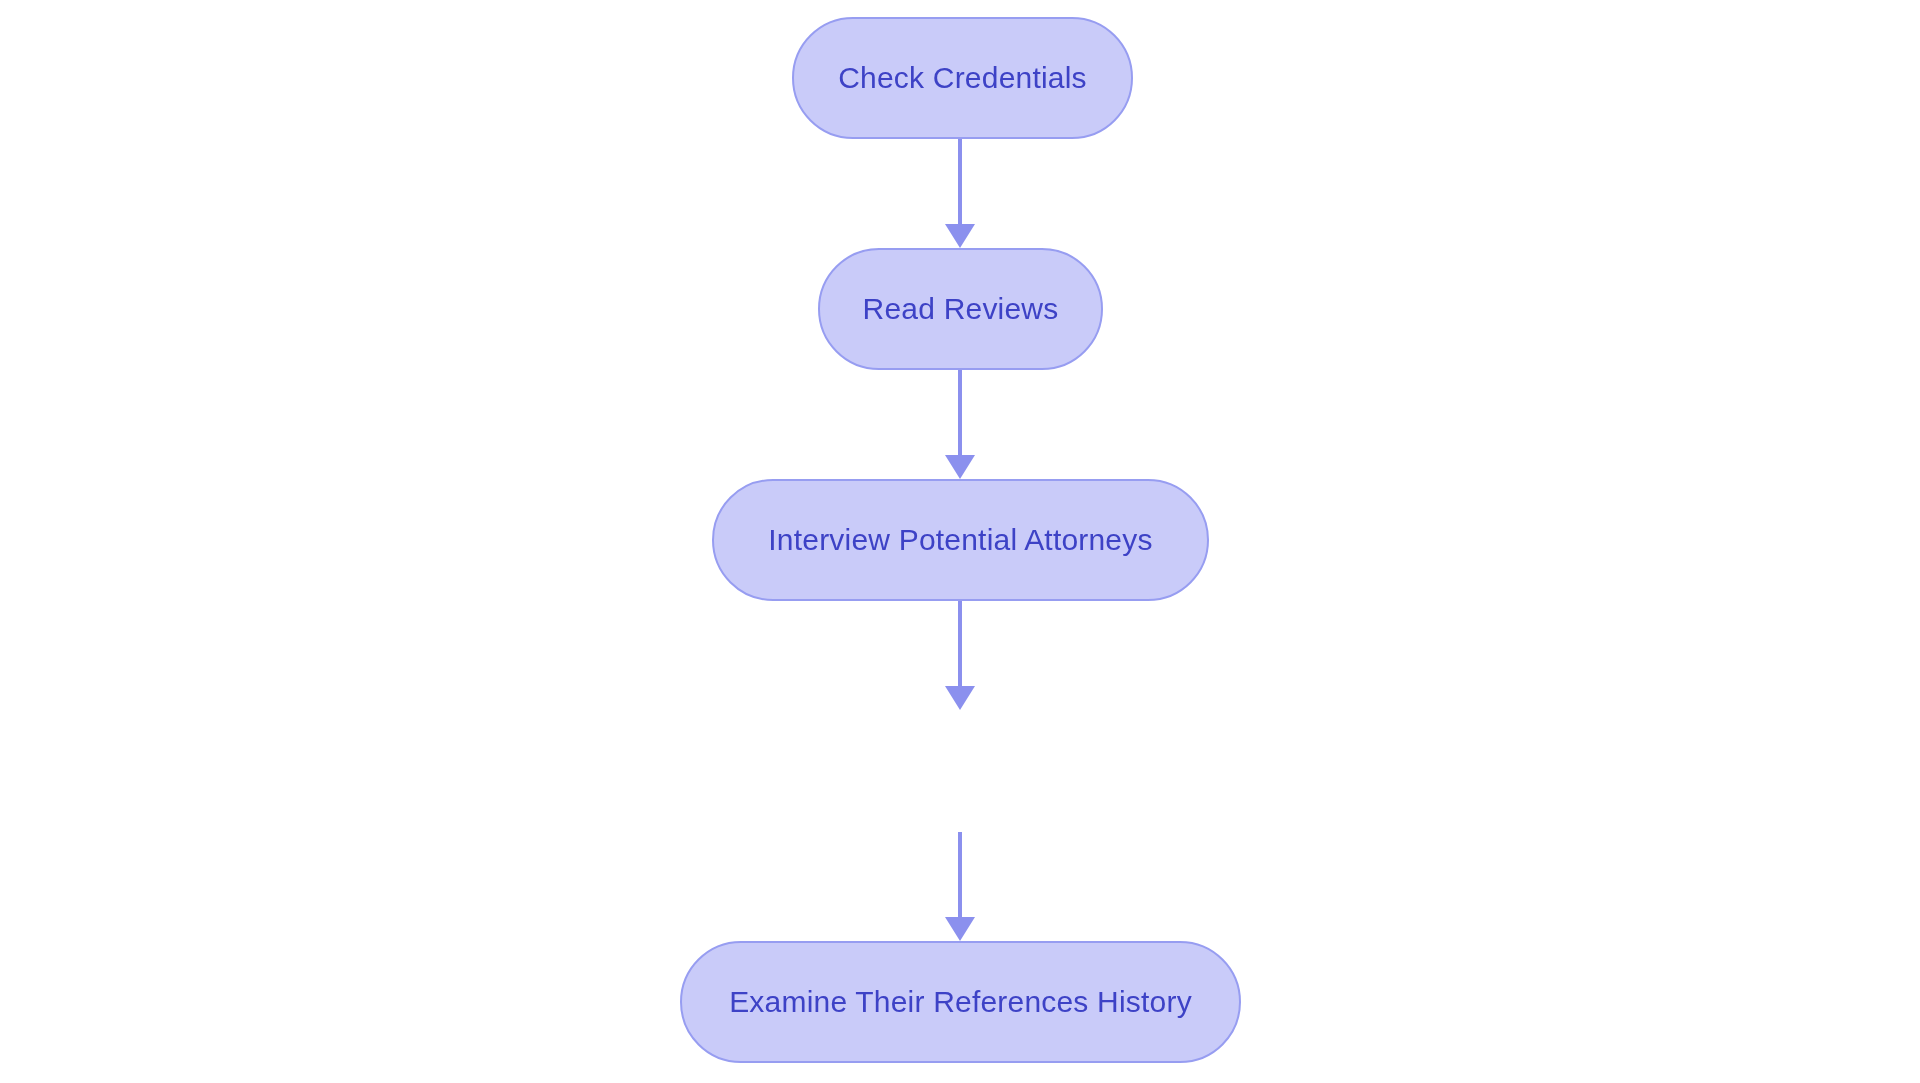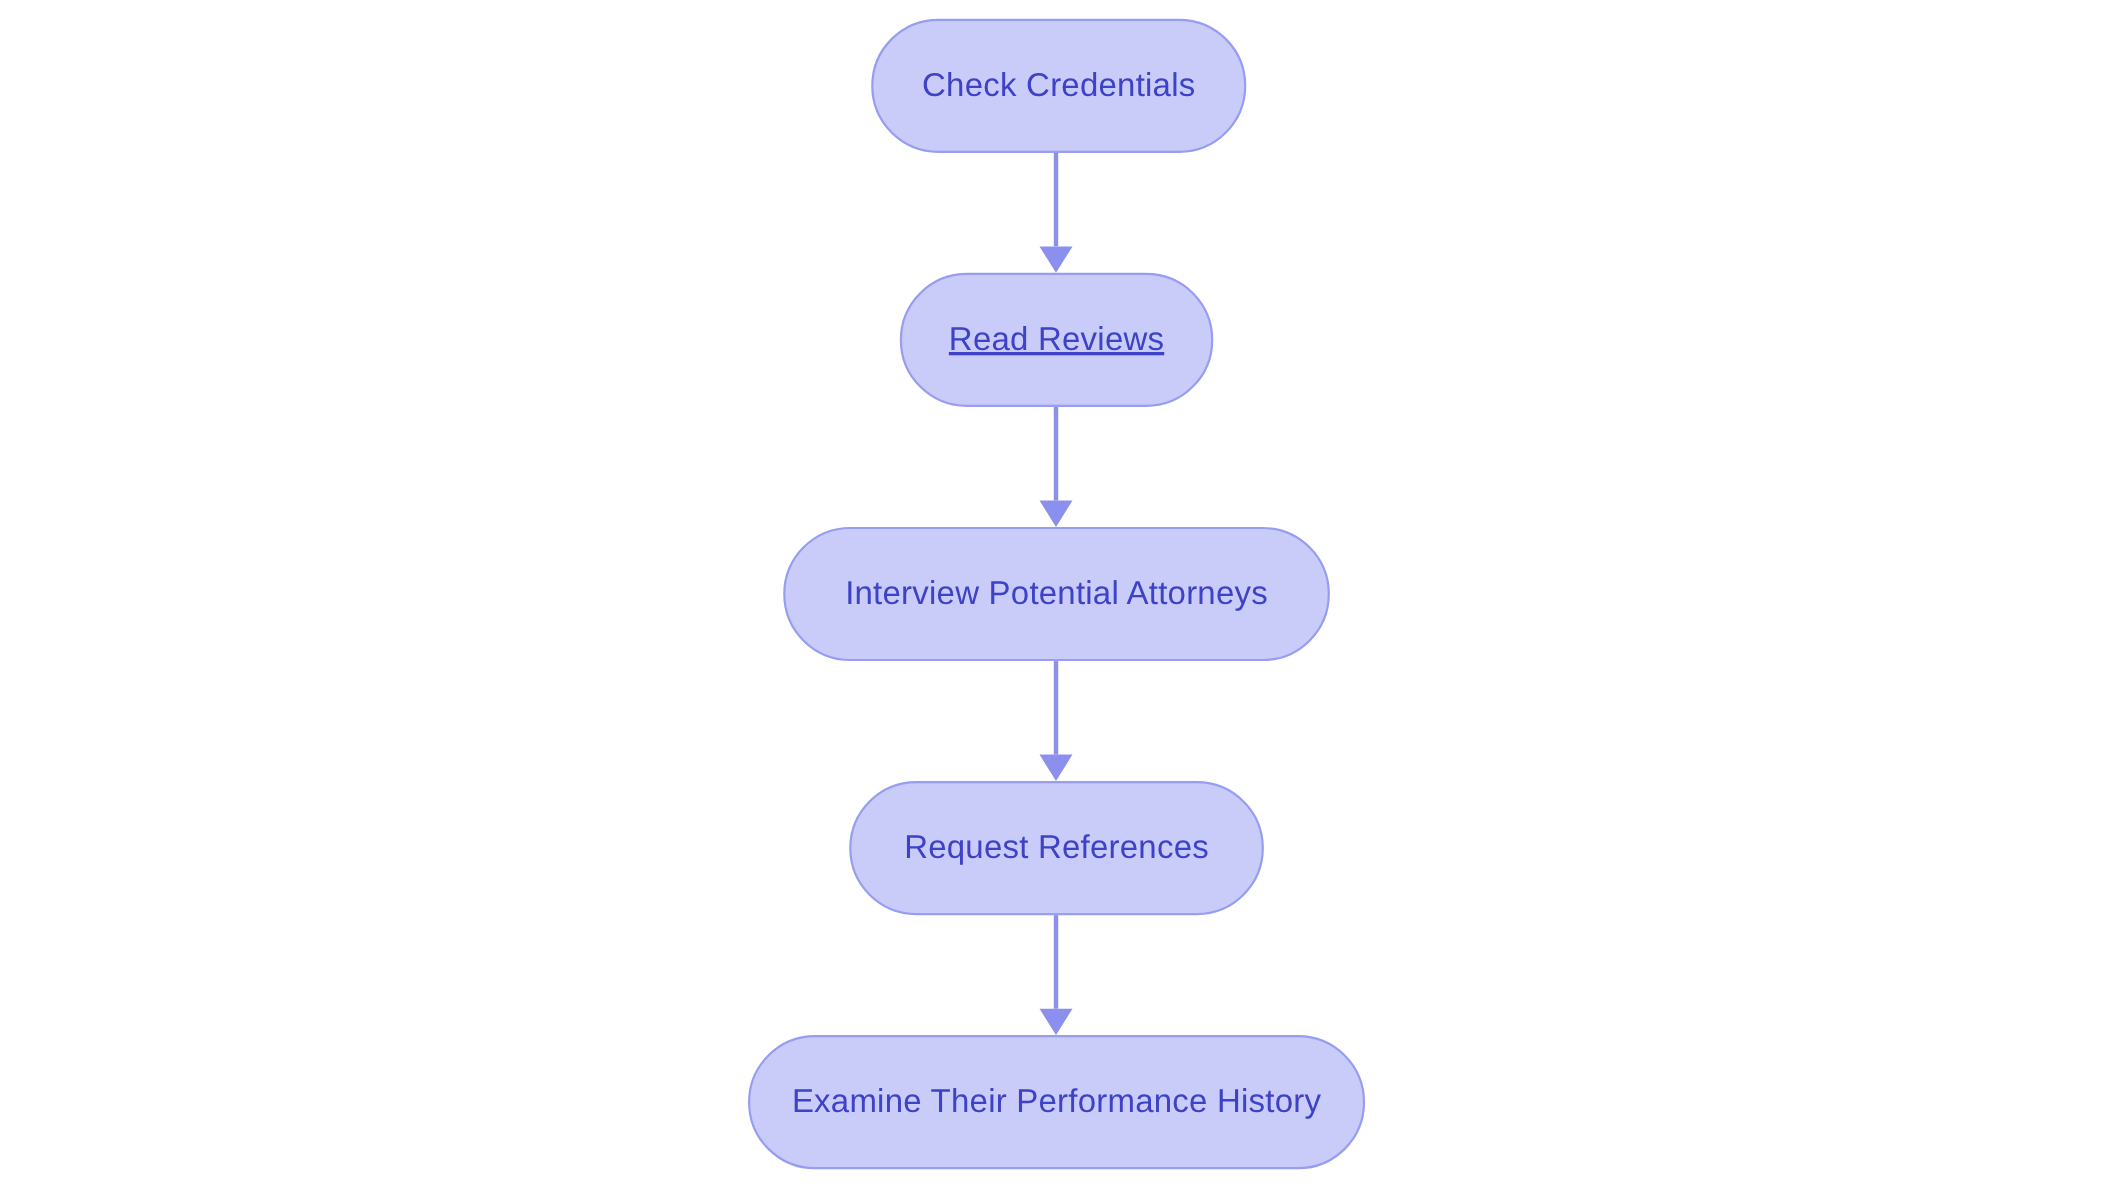--- a/index.html
+++ b/index.html
@@ -31,21 +31,21 @@
     border: 2px solid var(--node-border);
     display: flex;
     align-items: center;
     justify-content: center;
     font-size: 30px;
     color: var(--text-color);
     letter-spacing: 0.2px;
     white-space: nowrap;
   }
   .node-1 { left: 792px; top: 17px;  width: 341px; }
-  .node-2 { left: 818px; top: 248px; width: 285px; text-decoration: underline; }
+  .node-2 { left: 818px; top: 248px; width: 285px; }
   .node-3 { left: 712px; top: 479px; width: 497px; text-align: right; }
   .node-4 { left: 772px; top: 710px; width: 377px; }
   .node-5 { left: 680px; top: 941px; width: 561px; }
 
   .arrow {
     position: absolute;
     left: 945px;          
     width: 30px;
     height: 109px;
     display: flex;
@@ -94,26 +94,23 @@
 
   <div class="node node-3">
     <span>Interview Potential Attorneys</span>
   </div>
 
   <div class="arrow arrow-3">
     <div class="arrow-line"></div>
     <div class="arrow-head"></div>
   </div>
 
-  <div class="node node-4">
-    <span>Request References</span>
-  </div>
 
   <div class="arrow arrow-4">
     <div class="arrow-line"></div>
     <div class="arrow-head"></div>
   </div>
 
   <div class="node node-5">
-    <span>Examine Their Performance History</span>
+    <span>Examine Their References History</span>
   </div>
 
 </div>
 
 </body></html>

